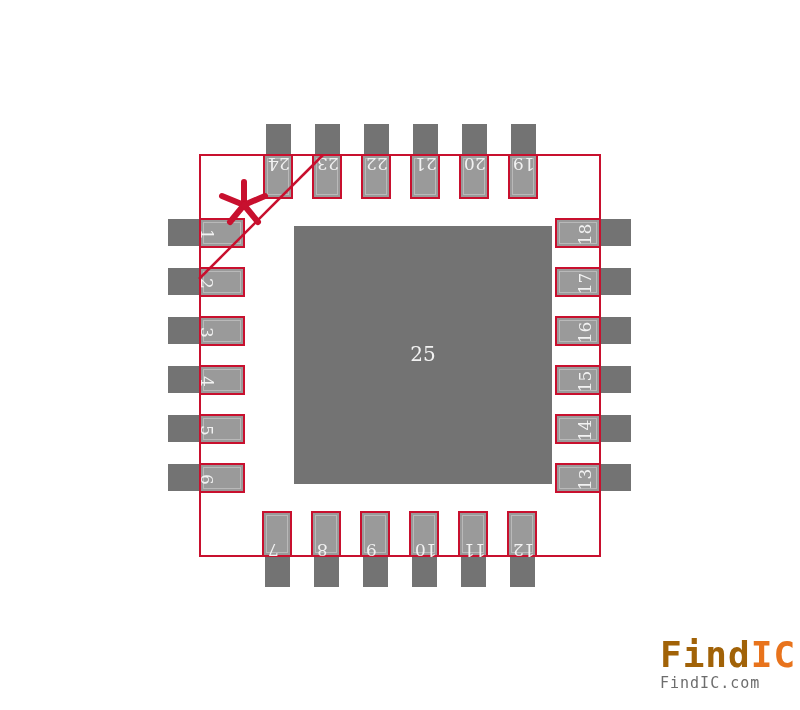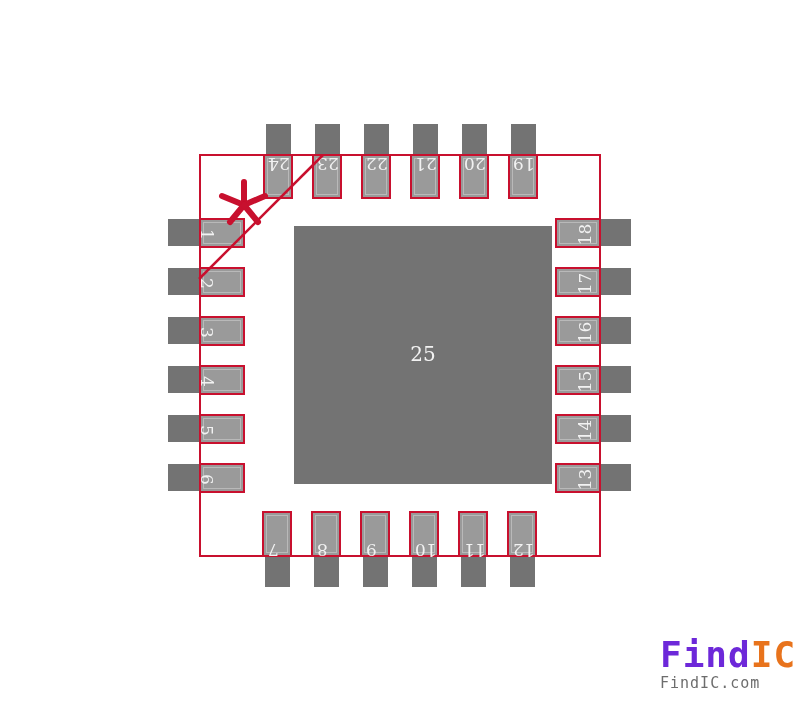--- a/index.html
+++ b/index.html
@@ -8,21 +8,21 @@
     .lead { position: absolute; background: #737373; }
     .pad { position: absolute; background: #9a9a9a; box-sizing: border-box; border: 2.5px solid #c8102e; }
     .pad .inner { position: absolute; left: 2px; right: 2px; top: 2px; bottom: 2px; border: 1px solid #b9b9b9; box-sizing: border-box; }
     .pad .lbl { position: absolute; color: #f2f2f2; font-size: 17px; line-height: 1; white-space: nowrap; }
     .thermal { position: absolute; background: #737373; }
     .thermal .lbl { position: absolute; left: 0; right: 0; text-align: center; color: #f2f2f2; font-size: 20px; }
     .body-outline { position: absolute; box-sizing: border-box; border: 2.5px solid #c8102e; }
     svg.overlay { position: absolute; left: 0; top: 0; }
     .logo { position: absolute; left: 660px; top: 638px; width: 125px; }
     .logo .big { font-family: "DejaVu Sans Mono", monospace; font-weight: bold; font-size: 36px; line-height: 34px; letter-spacing: 1px; }
-    .logo .big .find { color: #6d28d9; margin-top: 16px; }
+    .logo .big .find { color: #a16207; margin-top: 16px; }
     .logo .big .ic { color: #e8731c; }
     .logo .small { font-family: "DejaVu Sans Mono", monospace; font-size: 15px; color: #6d6d6d; letter-spacing: 1px; margin-top: 2px; }
   </style>
 </head>
 <body>
 
 <div id="canvas">
 
   <div id="leads">
       <div class="lead" style="left: 168px; top: 219px; width: 31px; height: 27px;"></div>

